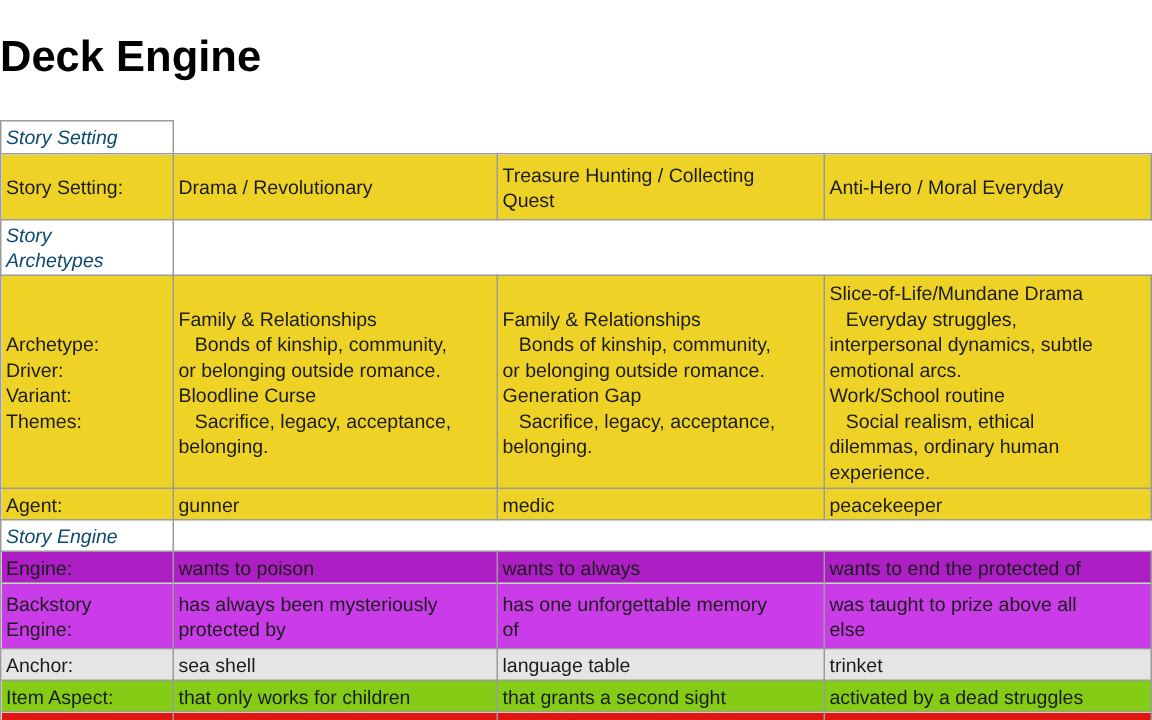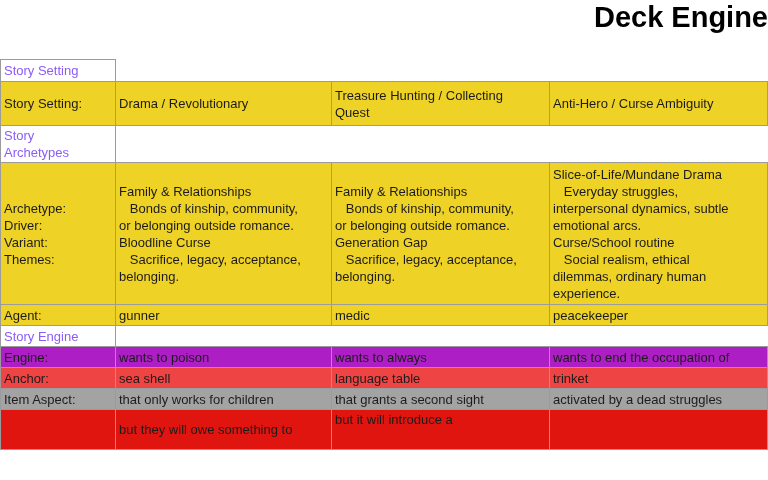--- a/index.html
+++ b/index.html
@@ -3,43 +3,44 @@
 <meta charset="utf-8">
 <style>
   * { box-sizing: border-box; margin: 0; padding: 0; }
   html, body {
     width: 768px; height: 480px;
     overflow: hidden;
     background: #ffffff;
     font-family: "Liberation Sans", sans-serif;
   }
   .page-title {
-    text-align: right;
+    text-align: left;
     font-size: 29px;
     line-height: 35px;
     font-weight: bold;
     color: #000;
+    margin-top: 21px;
   }
   table.deck {
     border-collapse: collapse;
     table-layout: fixed;
     width: 767px;
     margin-top: 24px;
   }
   td {
     font-size: 13px;
     line-height: 17px;
     padding: 1px 3px;
     vertical-align: middle;
     white-space: pre-wrap;
     overflow: hidden;
     color: #1c1c1c;
     border: 1px solid #9b9b9b;
   }
-  td.section-cell { background: #ffffff; color: #8b5cf6; }
+  td.section-cell { background: #ffffff; color: #0c4a6e; font-style: italic; }
   td.blank { border: none; background: #ffffff; }
   td.vtop { vertical-align: top; }
   tr.h21  { height: 21px; }
   tr.h22  { height: 22px; }
   tr.h36  { height: 36px; border-radius: 14px; }
   tr.h38  { height: 44px; }
   tr.h40  { height: 40px; }
   tr.h142 { height: 142px; }
 </style>
 </head>
@@ -59,21 +60,21 @@
     <tr class="h22">
       <td class="section-cell">Story Setting</td>
       <td class="blank" colspan="3"></td>
     </tr>
 
     <tr class="h38" style="background-color: rgb(239, 210, 38);">
       <td>Story Setting:</td>
       <td>Drama / Revolutionary</td>
       <td>Treasure Hunting / Collecting
 Quest</td>
-      <td>Anti-Hero / Curse Ambiguity</td>
+      <td>Anti-Hero / Moral Everyday</td>
     </tr>
 
     <tr class="h36">
       <td class="section-cell">Story
 Archetypes</td>
       <td class="blank" colspan="3"></td>
     </tr>
 
     <tr class="h142" style="background-color: rgb(239, 210, 38);">
       <td>Archetype:
@@ -89,21 +90,21 @@
       <td>Family &amp; Relationships
    Bonds of kinship, community,
 or belonging outside romance.
 Generation Gap
    Sacrifice, legacy, acceptance,
 belonging.</td>
       <td>Slice-of-Life/Mundane Drama
    Everyday struggles,
 interpersonal dynamics, subtle
 emotional arcs.
-Curse/School routine
+Work/School routine
    Social realism, ethical
 dilemmas, ordinary human
 experience.</td>
     </tr>
 
     <tr class="h21" style="background-color: rgb(239, 210, 38);">
       <td>Agent:</td>
       <td>gunner</td>
       <td>medic</td>
       <td>peacekeeper</td>
@@ -111,32 +112,42 @@
 
     <tr class="h21">
       <td class="section-cell">Story Engine</td>
       <td class="blank" colspan="3"></td>
     </tr>
 
     <tr class="h21" style="background-color: rgb(173, 30, 196);">
       <td>Engine:</td>
       <td>wants to poison</td>
       <td>wants to always</td>
-      <td>wants to end the occupation of</td>
+      <td>wants to end the protected of</td>
     </tr>
 
+    <tr class="h38" style="background-color: rgb(201, 60, 232);">
+      <td>Backstory
+Engine:</td>
+      <td>has always been mysteriously
+protected by</td>
+      <td>has one unforgettable memory
+of</td>
+      <td>was taught to prize above all
+else</td>
+    </tr>
 
-    <tr class="h21" style="background-color: #ef4444;">
+    <tr class="h21" style="background-color: #e5e5e5;">
       <td>Anchor:</td>
       <td>sea shell</td>
       <td>language table</td>
       <td>trinket</td>
     </tr>
 
-    <tr class="h21" style="background-color: #a3a3a3;">
+    <tr class="h21" style="background-color: #84cc16;">
       <td>Item Aspect:</td>
       <td>that only works for children</td>
       <td>that grants a second sight</td>
       <td>activated by a dead struggles</td>
     </tr>
 
     <tr class="h40" style="background-color: rgb(224, 21, 16);">
       <td></td>
       <td>but they will owe something to</td>
       <td class="vtop">but it will introduce a</td>

